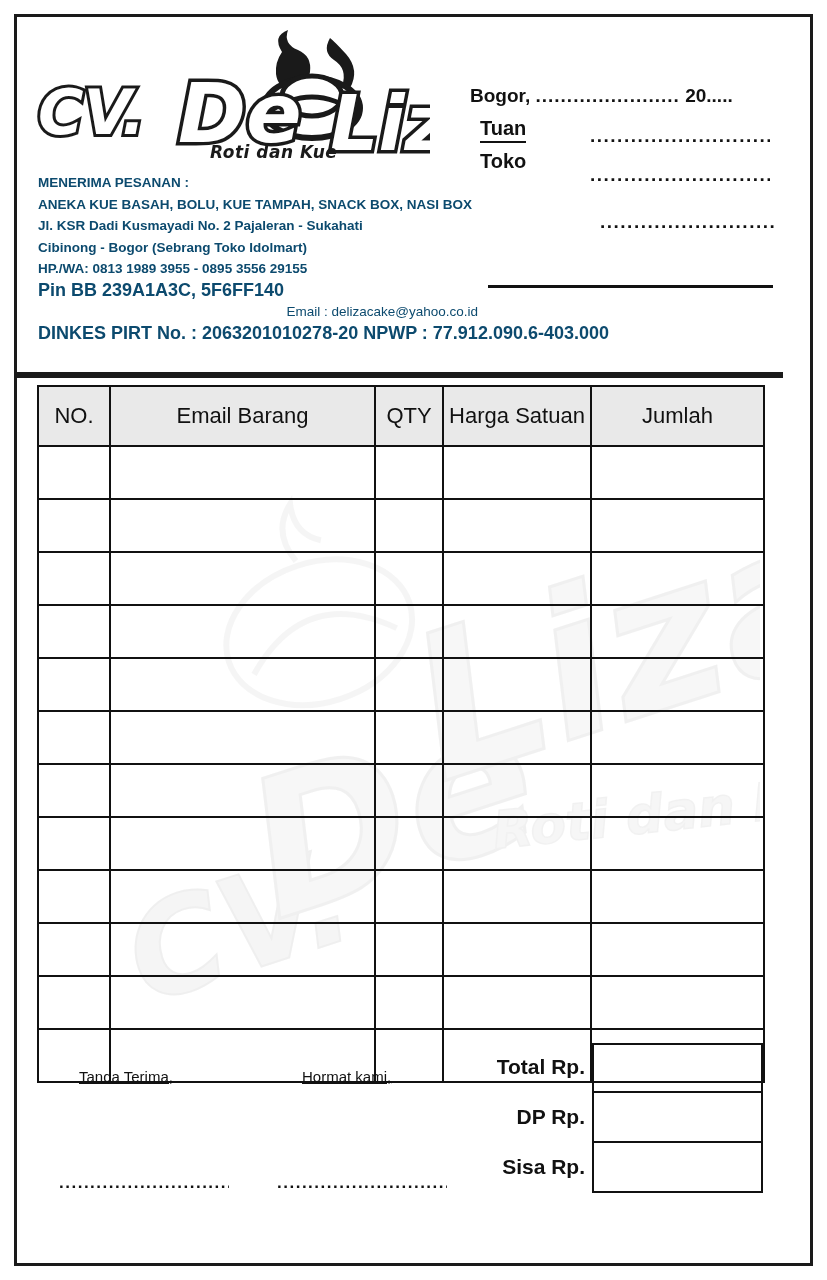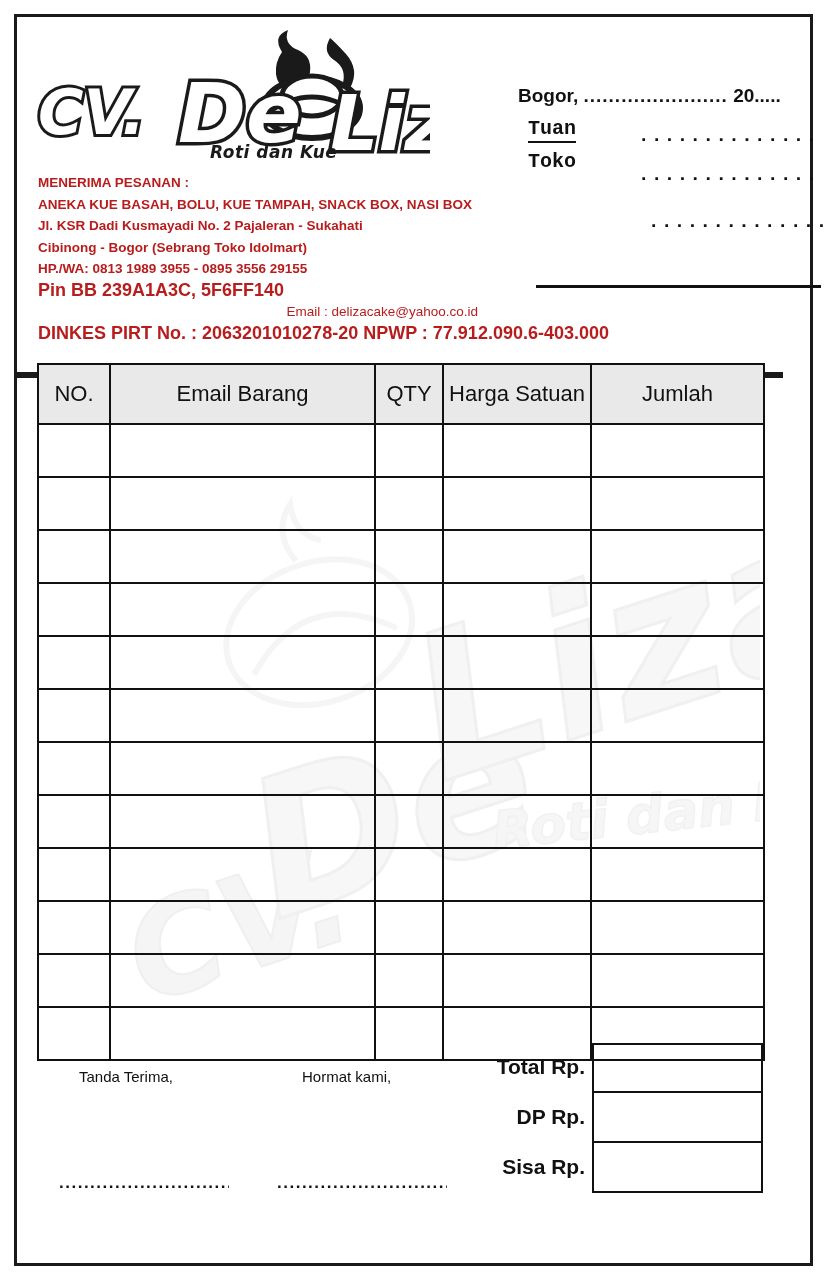--- a/index.html
+++ b/index.html
@@ -69,21 +69,21 @@
     font-size: 17px;
     color: #1a1a1a;
     letter-spacing: 0.5px;
   }
 
   .menerima {
     position: absolute;
     left: 38px;
     top: 172px;
     width: 440px;
-    color: #b91c1c;
+    color: #0c4a6e;
   }
   .menerima .line {
     font-family: "Liberation Sans", sans-serif;
     font-weight: bold;
     font-size: 14.5px;
     line-height: 21.5px;
     white-space: nowrap;
   }
   .menerima .line.small {
     font-size: 13.5px;
@@ -98,38 +98,36 @@
     font-size: 18px;
     font-weight: bold;
   }
 
   
   .rightblock {
     position: absolute;
     left: 470px;
     top: 85px;
     width: 300px;
-    margin-left: 48px;
   }
   .bogor-row {
     position: relative;
     height: 32px;
     font-size: 19px;
     font-weight: bold;
     color: #111;
     white-space: nowrap;
   }
   .bogor-row .dots {
     letter-spacing: 1px;
     font-weight: bold;
   }
   .tuan-row, .toko-row {
     position: relative;
     height: 33px;
-    font-family: Liberation Mono, monospace;
   }
   .lbl {
     position: absolute;
     left: 10px;
     font-size: 20px;
     font-weight: bold;
     color: #111;
   }
   .lbl.underlined {
     border-bottom: 2px solid #111;
@@ -167,21 +165,21 @@
     width: 766px;
     height: 6px;
     background: #1a1a1a;
     z-index: 2;
   }
 
   
   .table {
     position: absolute;
     left: 37px;
-    top: 363px;
+    top: 385px;
     width: 608px;
     z-index: 2;
     border-collapse: collapse;
   }
   table.grid {
     border-collapse: collapse;
     width: 726px;
     table-layout: fixed;
   }
   table.grid th, table.grid td {
@@ -214,20 +212,21 @@
     top: 1043px;
     width: 726px;
     height: 175px;
     z-index: 2;
   }
   .sign {
     position: absolute;
     font-size: 15px;
     color: #111;
     font-family: "Liberation Sans", sans-serif;
+    text-decoration: underline;
   }
   .sign-tanda { left: 42px; top: 25px; }
   .sign-hormat{ left: 265px; top: 25px; }
   .sigdots {
     position: absolute;
     font-size: 17px;
     letter-spacing: 1.5px;
     color: #111;
     font-weight: bold;
     white-space: nowrap;

